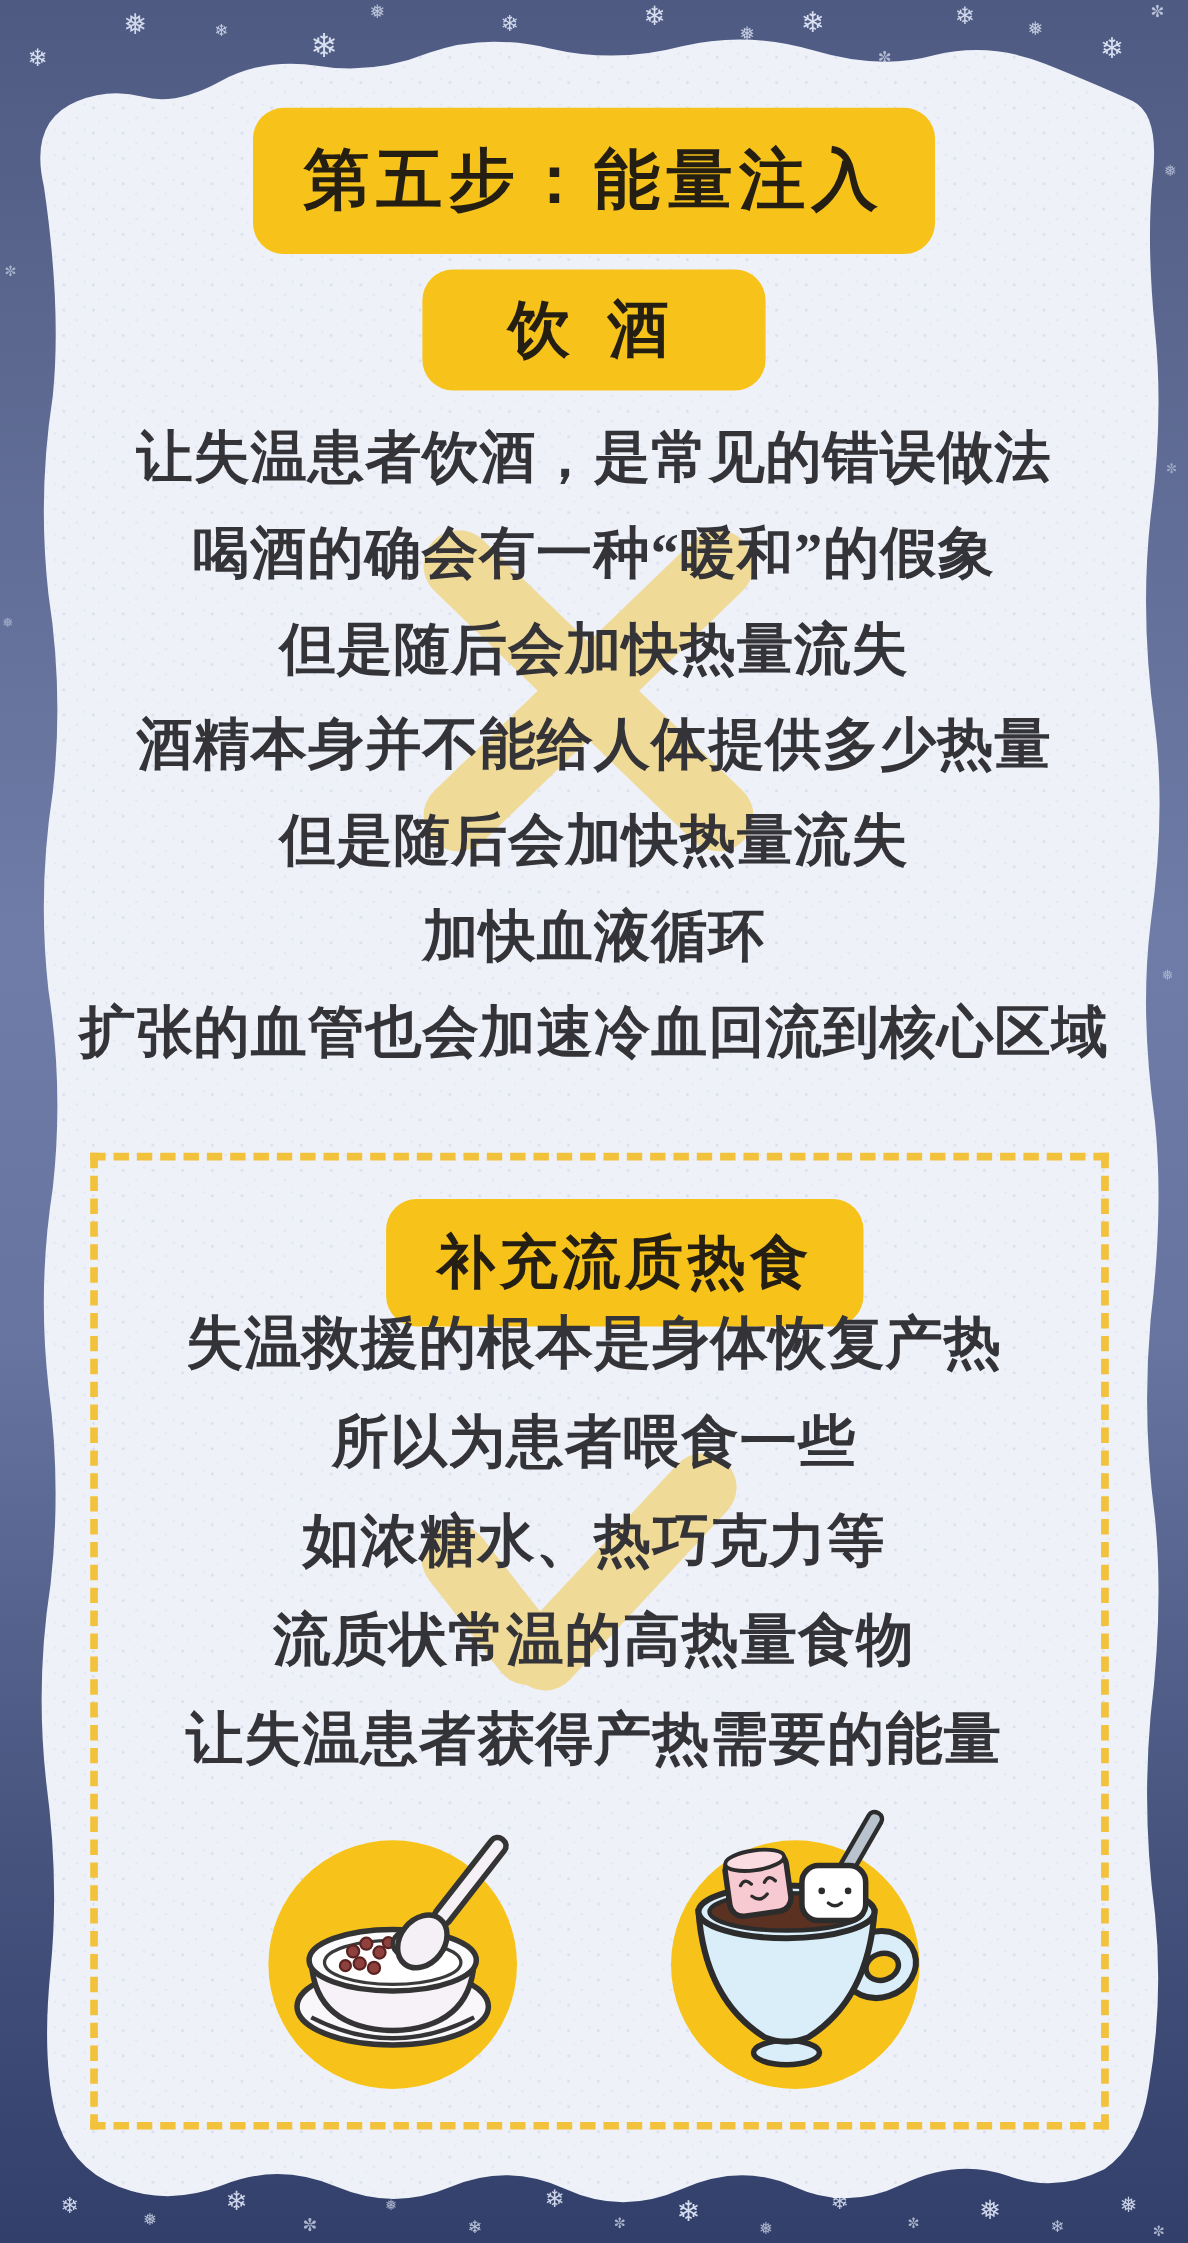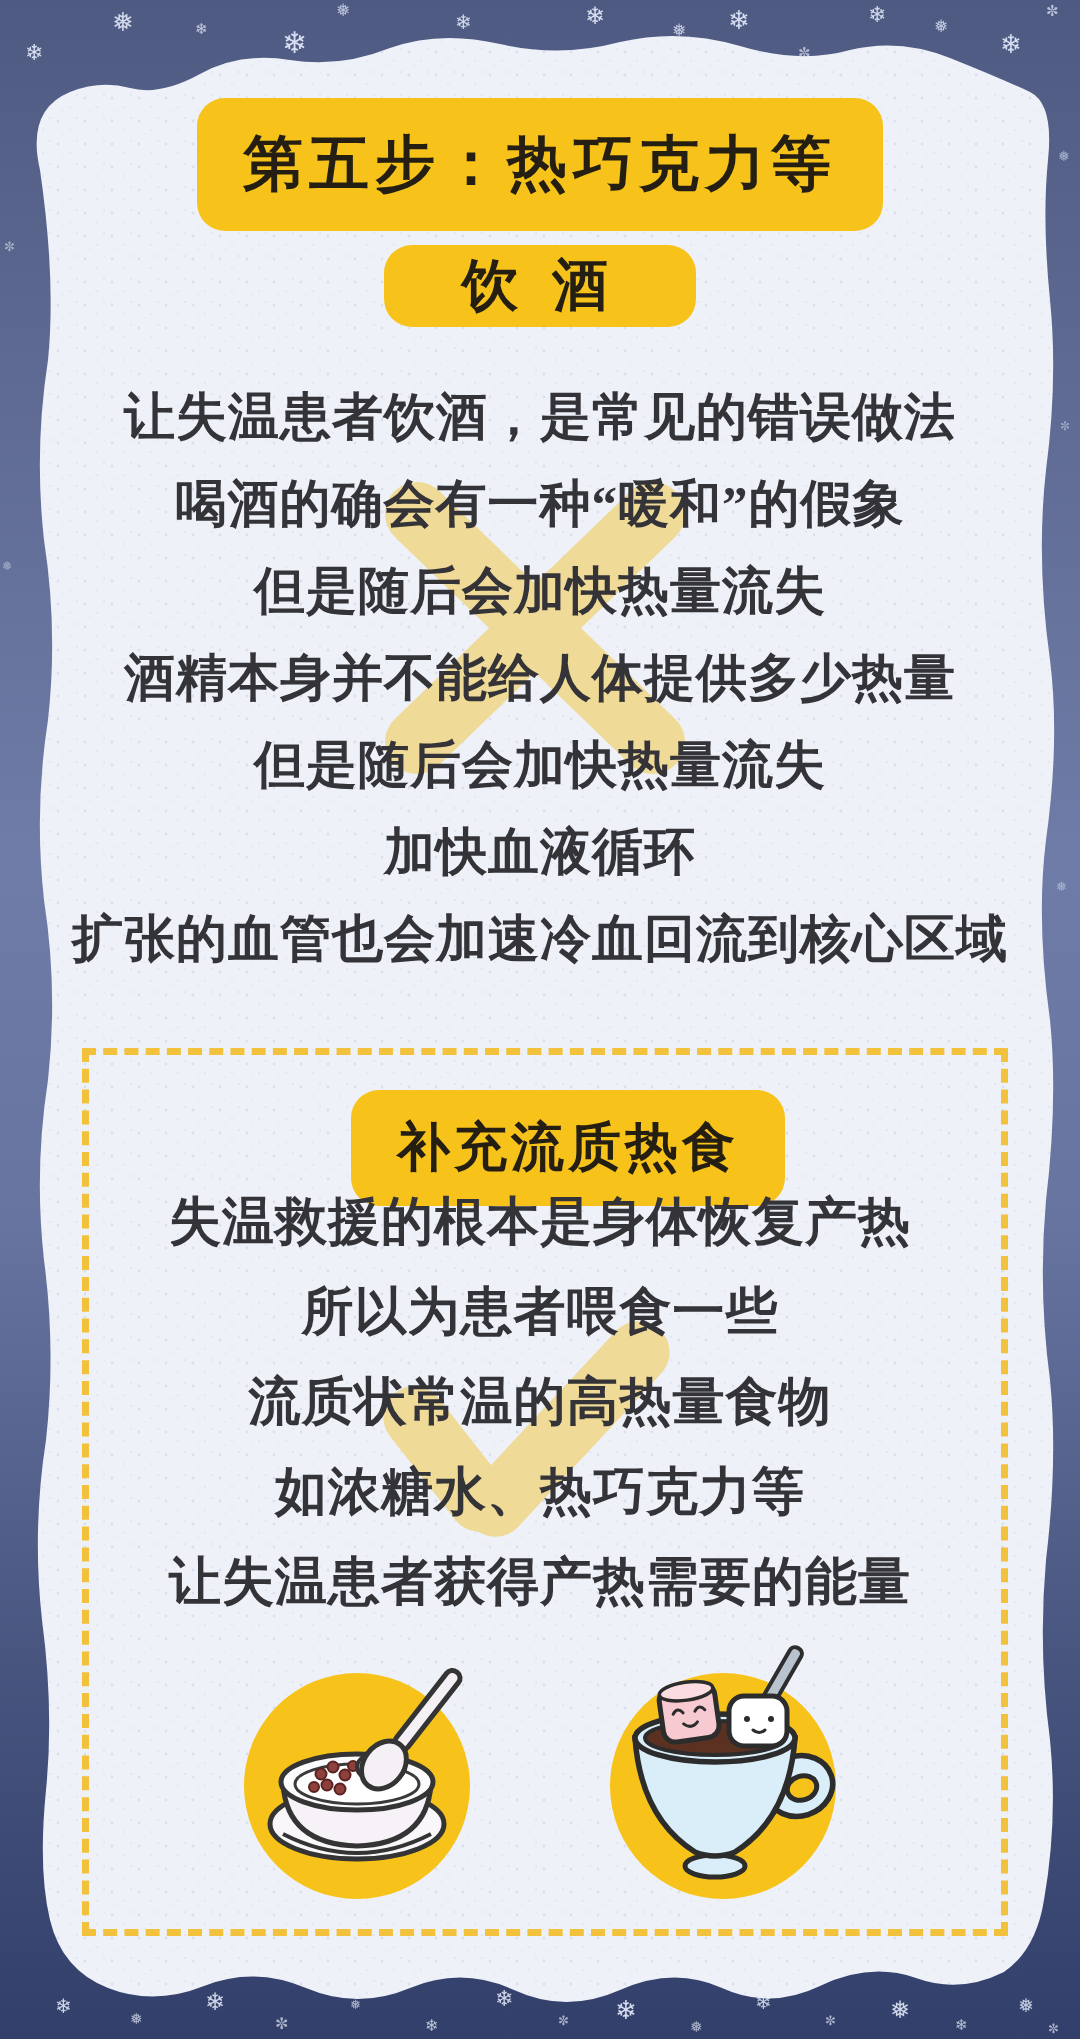--- a/index.html
+++ b/index.html
@@ -12,21 +12,21 @@
   .sf{position:absolute;color:#dfe6f6;line-height:1;user-select:none;}
   
   .paper-svg{position:absolute;left:0;top:0;z-index:1;}
   
   .badge{
     position:absolute;left:50%;transform:translateX(-50%);
     background:#f7c31a;color:#241f12;font-weight:700;
     border-radius:28px;text-align:center;white-space:nowrap;z-index:3;
   }
   .badge-title{top:98px;font-size:60px;padding:26px 46px;letter-spacing:6px;}
-  .badge-sub{top:245px;font-size:56px;padding:3px 78px;letter-spacing:10px;}
+  .badge-sub{top:245px;font-size:56px;padding:17px 78px;letter-spacing:10px;}
   
   .sec1{position:absolute;left:0;right:0;top:368px;z-index:3;text-align:center;}
   .sec1 p{margin:12px;font-size:51px;line-height:75px;font-weight:700;color:#343438;letter-spacing:1px;}
   
   .wm-anchor{position:absolute;z-index:2;width:0;height:0;}
   .wm-bar{position:absolute;left:0;top:0;background:#f0da97;border-radius:36px;transform-origin:center;}
   .x-anchor{left:535px;top:628px;}
   .x-b1{width:392px;height:64px;transform:translate(-50%,-50%) rotate(44deg);}
   .x-b2{width:392px;height:64px;transform:translate(-50%,-50%) rotate(-44deg);}
   .ck-anchor{left:0;top:0;}
@@ -118,21 +118,21 @@
          Q 1058 1460 1046 1560 Q 1038 1650 1050 1740 Q 1058 1820 1044 1900
          Q 1036 1950 1004 1972 Q 960 1994 916 1978 Q 870 1962 820 1986
          Q 770 2010 722 1988 Q 674 1966 620 1990 Q 566 2014 514 1990
          Q 462 1966 410 1988 Q 358 2010 306 1988 Q 254 1966 204 1986
          Q 154 2006 108 1988 Q 62 1970 50 1920 Q 38 1870 46 1790 Q 54 1710 42 1620
          Q 32 1530 46 1440 Q 56 1350 44 1260 Q 34 1170 48 1080 Q 58 990 44 900
          Q 34 810 48 720 Q 58 630 44 540 Q 34 450 48 360 Q 56 280 40 170 Z" fill="url(#speck)" opacity="0.55"></path>
   </svg>
 
   <div class="badge badge-title">
-    <span>第五步：热巧克力等</span>
+    <span>第五步：能量注入</span>
   </div>
 
   <div class="badge badge-sub">
     <span>饮 酒</span>
   </div>
 
   <div class="wm-anchor x-anchor">
     <i class="wm-bar x-b1"></i>
     <i class="wm-bar x-b2"></i>
   </div>
@@ -154,22 +154,22 @@
   </div>
 
   <div class="wm-anchor ck-anchor">
     <i class="wm-bar ck-b1"></i>
     <i class="wm-bar ck-b2"></i>
   </div>
 
   <div class="sec2">
     <p>失温救援的根本是身体恢复产热</p>
     <p>所以为患者喂食一些</p>
+    <p>如浓糖水、热巧克力等</p>
     <p>流质状常温的高热量食物</p>
-    <p>如浓糖水、热巧克力等</p>
     <p>让失温患者获得产热需要的能量</p>
   </div>
 
   <div class="icons-row">
 
     <svg class="food-icon" viewBox="0 0 240 260" aria-hidden="true">
       <circle cx="120" cy="140" r="113" fill="#f7c31a"></circle>
       <ellipse cx="120" cy="178" rx="87" ry="35" fill="#faf7fb" stroke="#343434" stroke-width="5"></ellipse>
       <path d="M 46 188 Q 120 226 194 188" fill="none" stroke="#343434" stroke-width="4"></path>
       <path d="M 46 138 Q 50 198 120 200 Q 190 198 194 138 Z" fill="#f6f2f7" stroke="#343434" stroke-width="5"></path>

